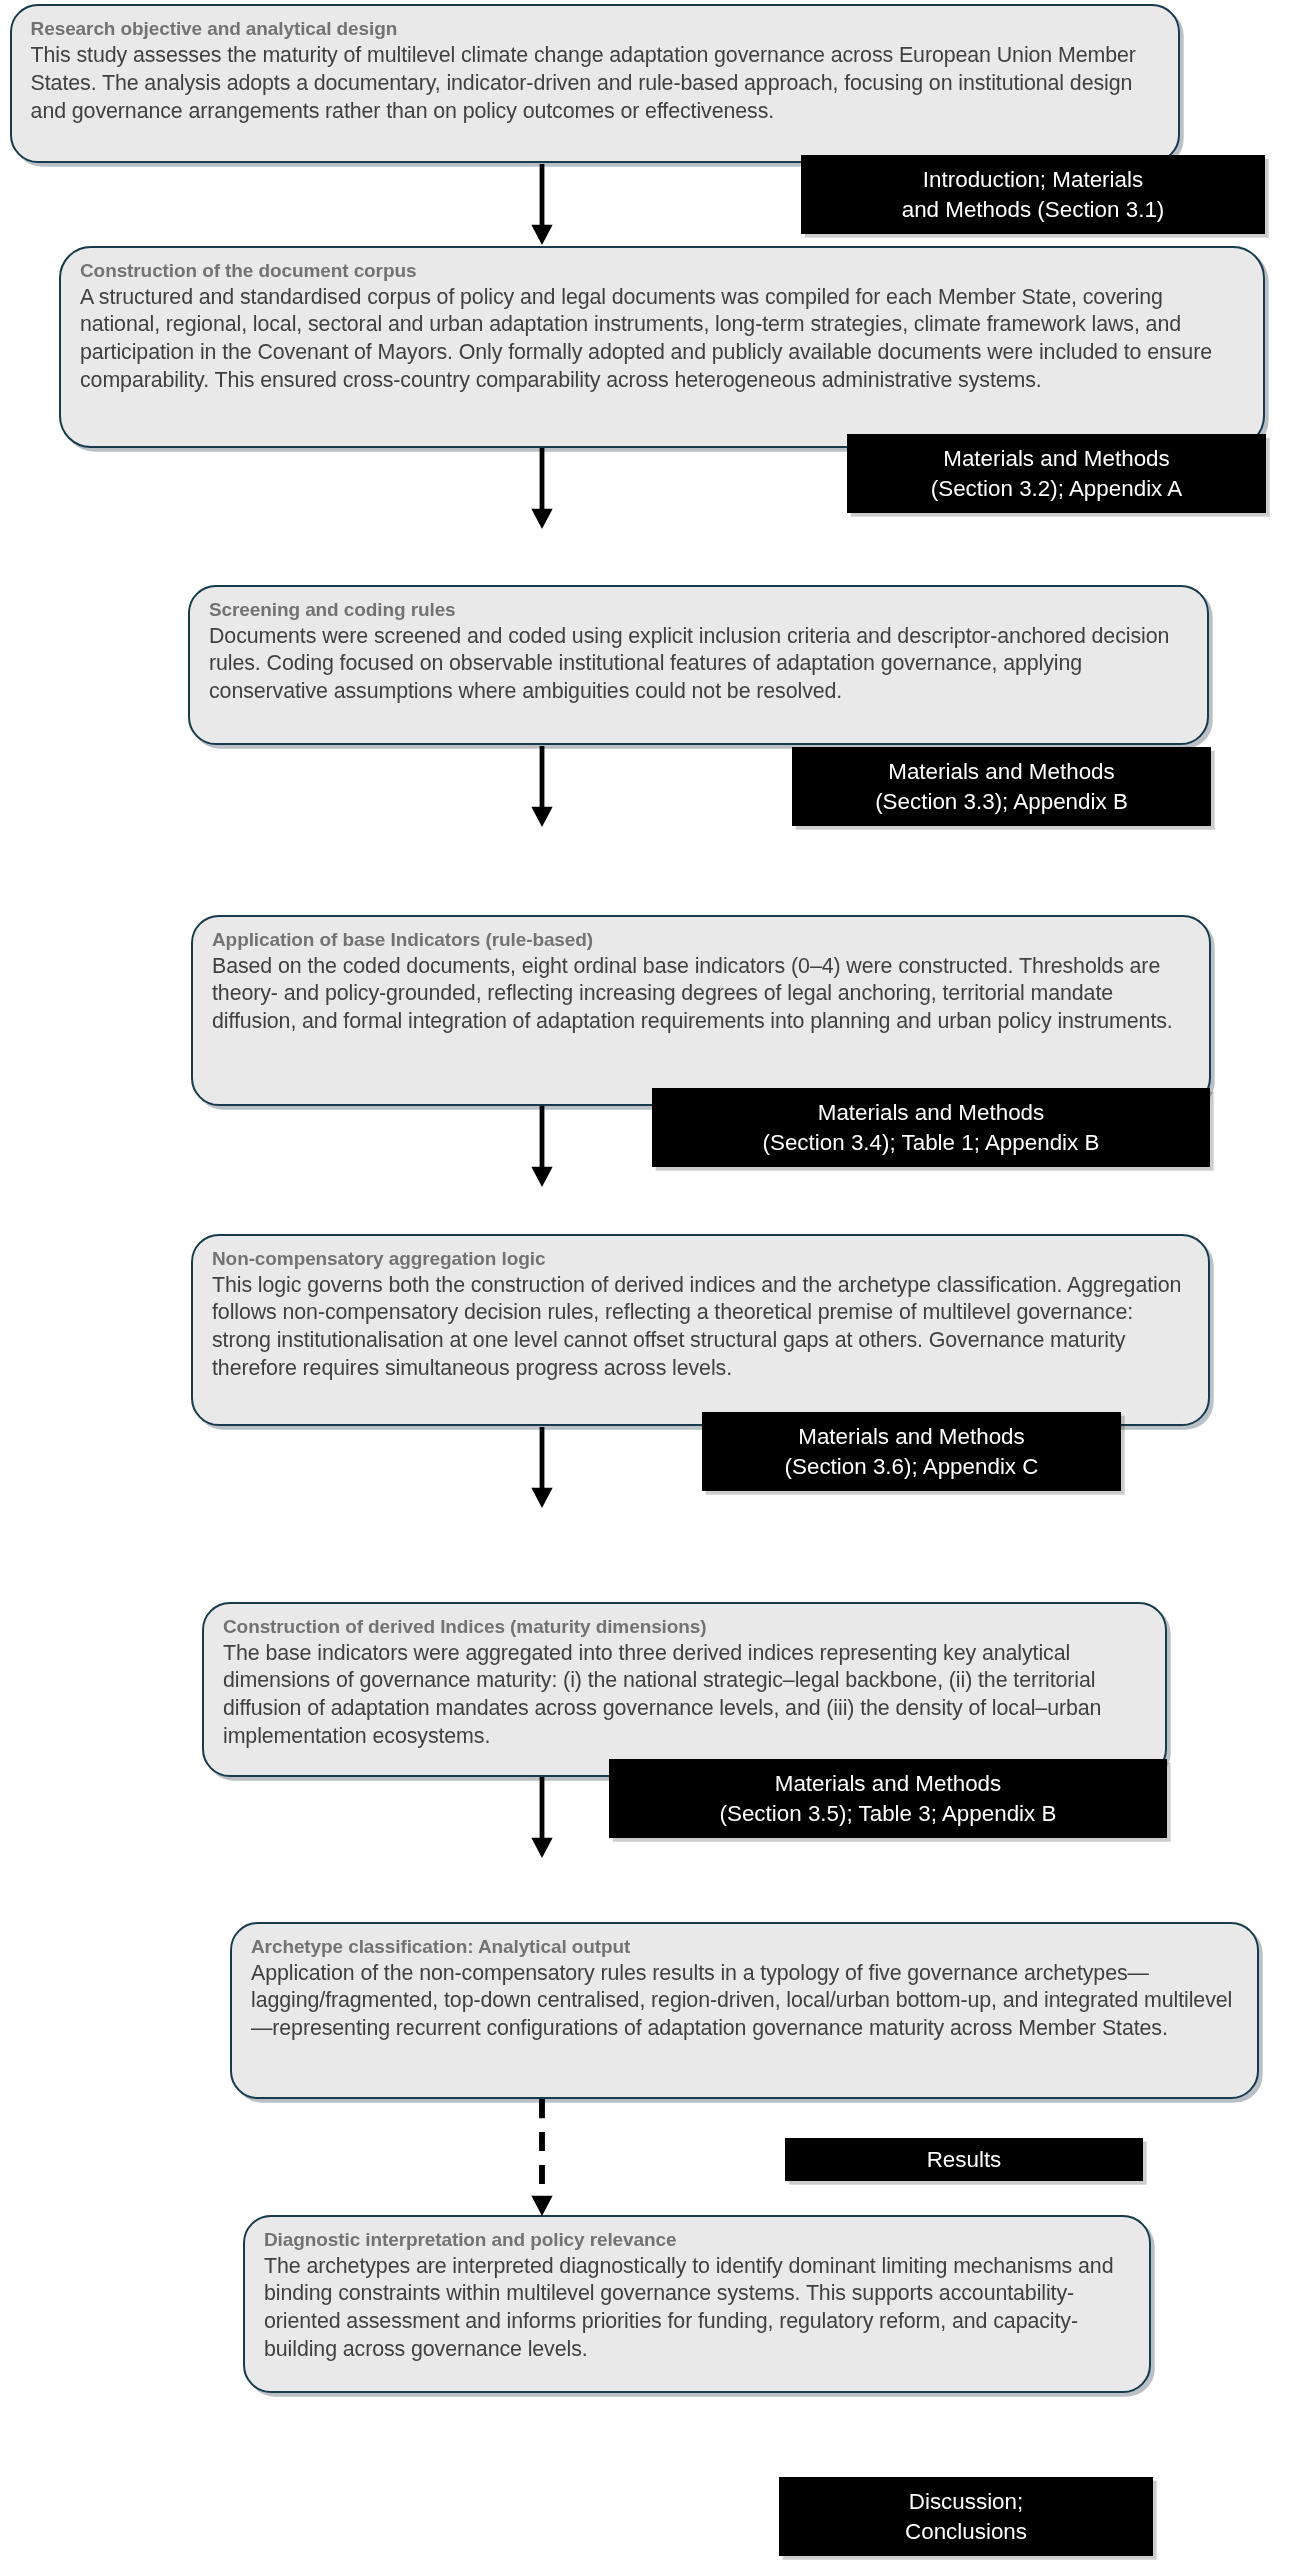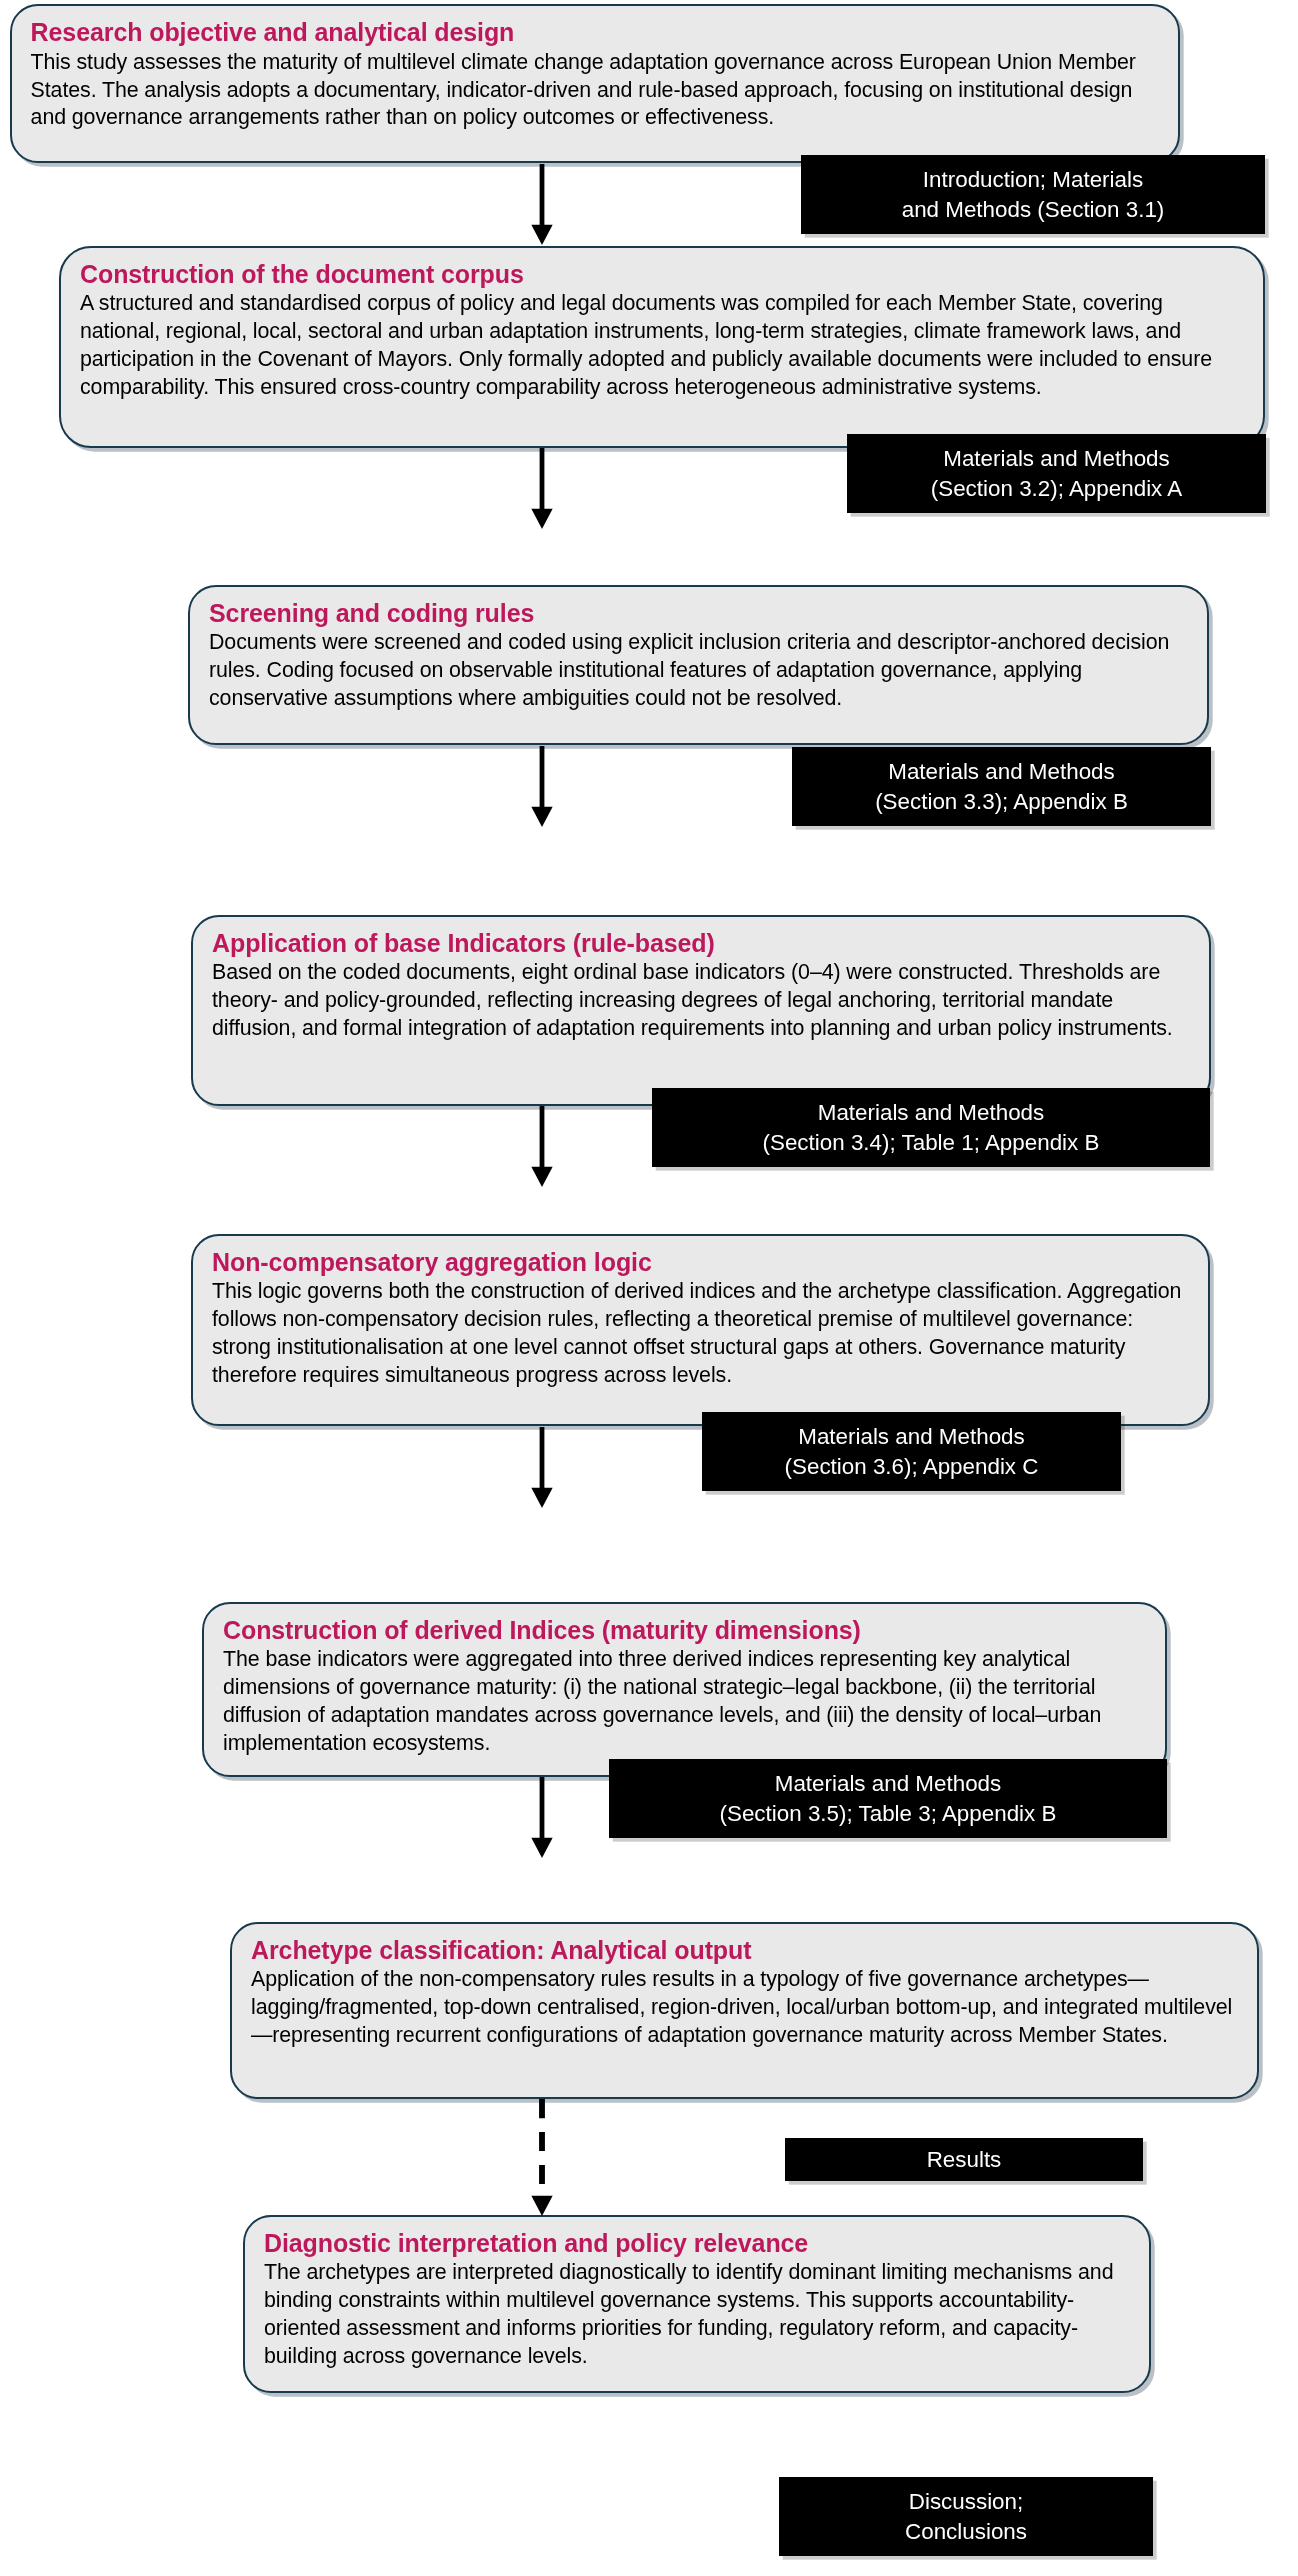--- a/index.html
+++ b/index.html
@@ -23,30 +23,30 @@
     position: absolute;
     box-sizing: border-box;
     background: #e9e9e9;
     border: 2.7px solid #173a4d;
     border-radius: 28px;
     box-shadow: 3.7px 3.7px 0 rgba(40,60,75,0.32);
     padding: 11.7px 18px 10.7px 19px;
   }
   .node-title {
     font-weight: bold;
-    font-size: 25px;
+    font-size: 19px;
     line-height: 1.12;
-    color: #be185d;
+    color: #737373;
     margin: 0 0 2.7px 0;
     letter-spacing: -0.1px;
   }
   .node-body {
     font-size: 21.4px;
     line-height: 1.30;
-    color: #000000;
+    color: #404040;
     margin: 0;
     letter-spacing: -0.1px;
   }
 
   
   .tag {
     position: absolute;
     box-sizing: border-box;
     background: #000000;
     color: #ffffff;

